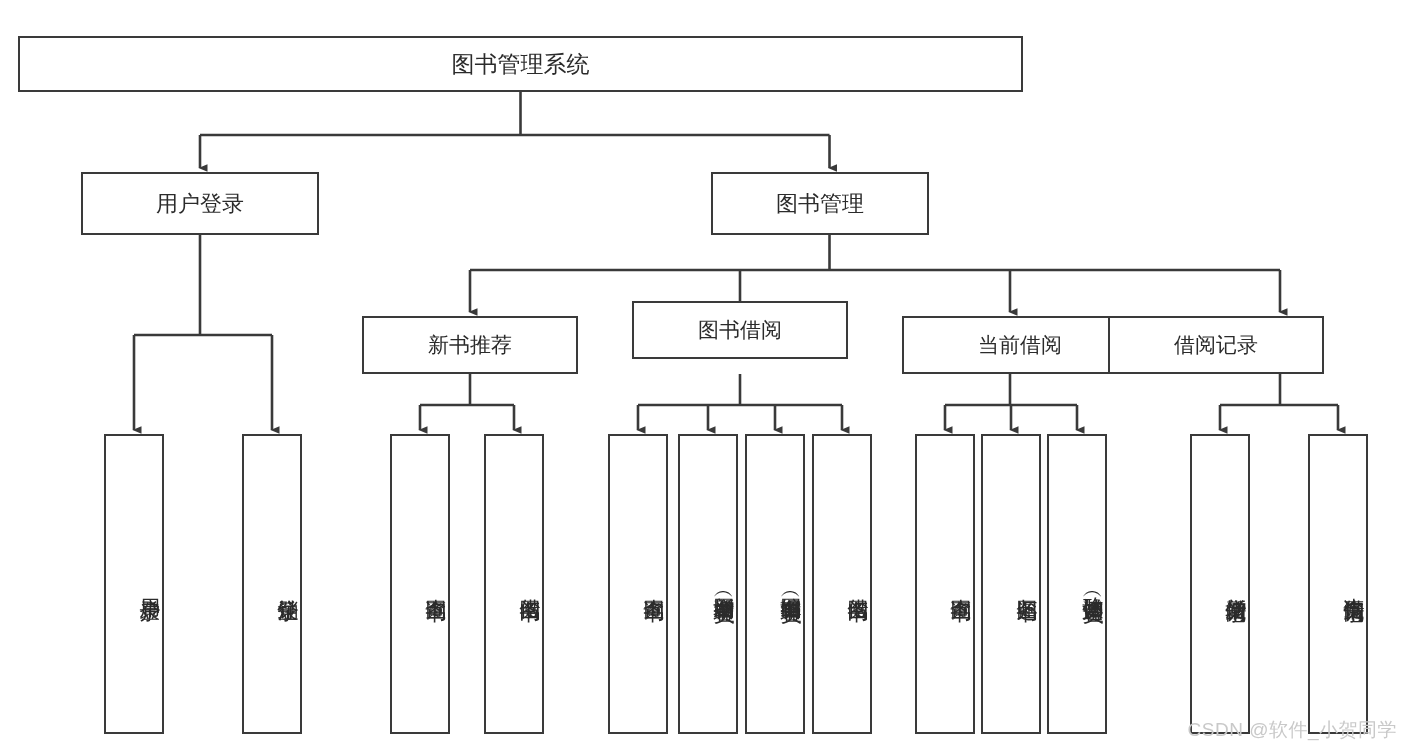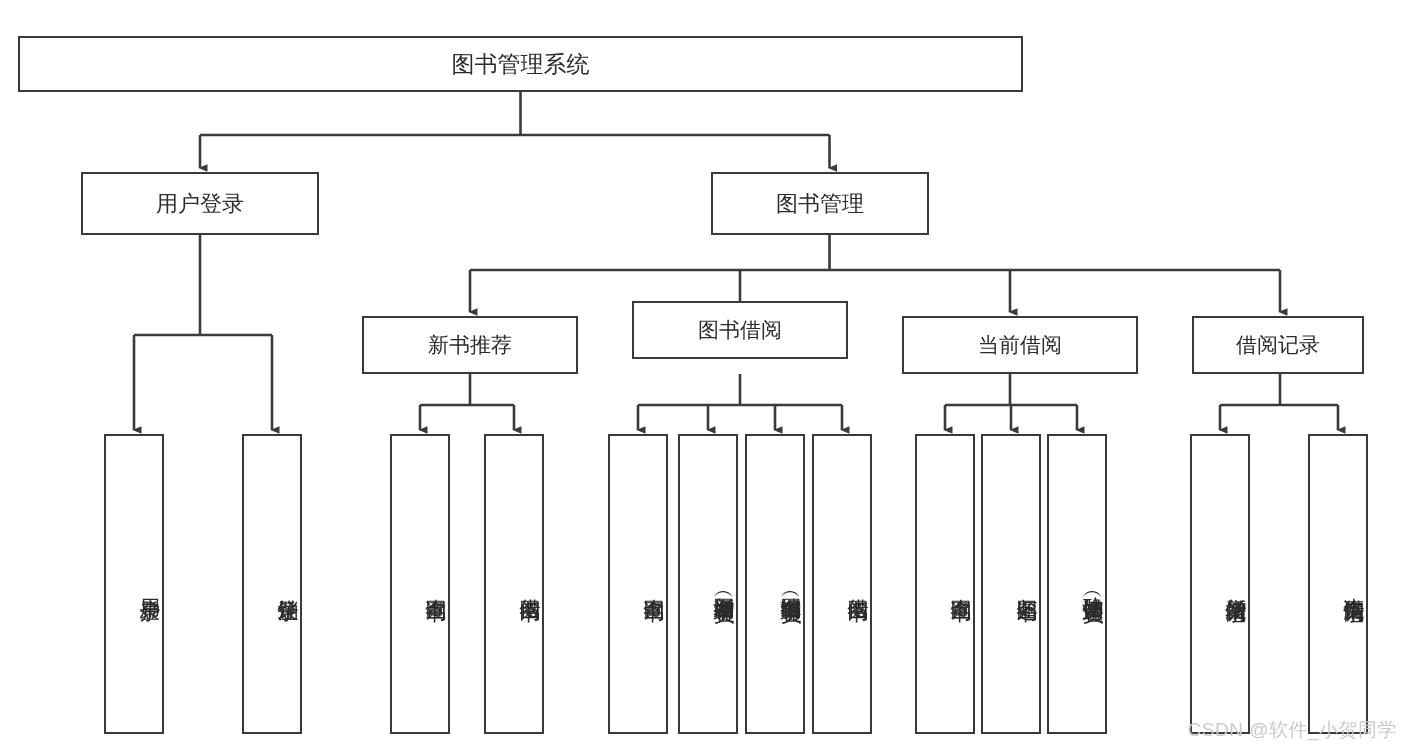--- a/index.html
+++ b/index.html
@@ -123,21 +123,21 @@
       </div>
       <div class="node lvl2" style="left: 362px; top: 316px; width: 216px; height: 58px;">
         <span>新书推荐</span>
       </div>
       <div class="node lvl2" style="left: 632px; top: 301px; width: 216px; height: 58px;">
         <span>图书借阅</span>
       </div>
       <div class="node lvl2" style="left: 902px; top: 316px; width: 236px; height: 58px;">
         <span>当前借阅</span>
       </div>
-      <div class="node lvl2" style="left: 1192px; top: 316px; width: 172px; height: 58px;">
+      <div class="node lvl2" style="left: 1108px; top: 316px; width: 216px; height: 58px;">
         <span>借阅记录</span>
       </div>
       <div class="node leaf" style="left: 104px; top: 434px; width: 60px; height: 300px;">
         <span class="vtext">用户登录</span>
       </div>
       <div class="node leaf" style="left: 242px; top: 434px; width: 60px; height: 300px;">
         <span class="vtext">注销登录</span>
       </div>
       <div class="node leaf" style="left: 390px; top: 434px; width: 60px; height: 300px;">
         <span class="vtext">查询图书</span>

